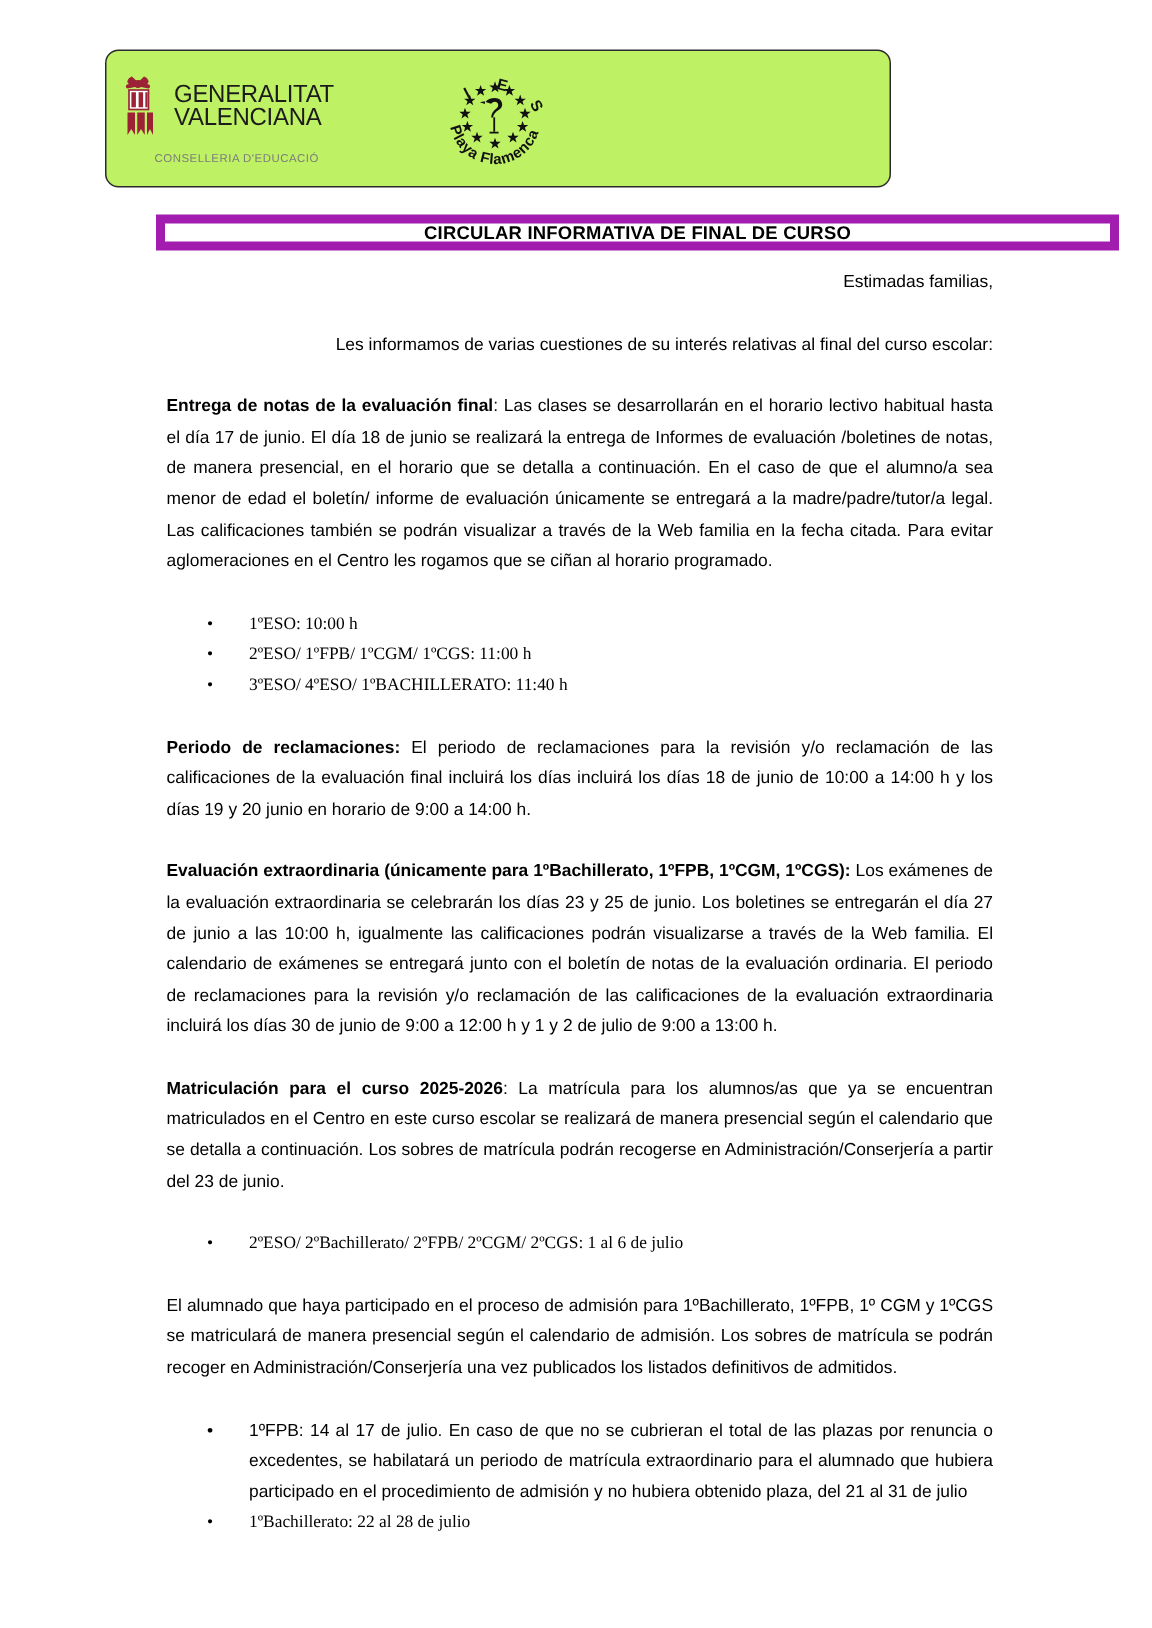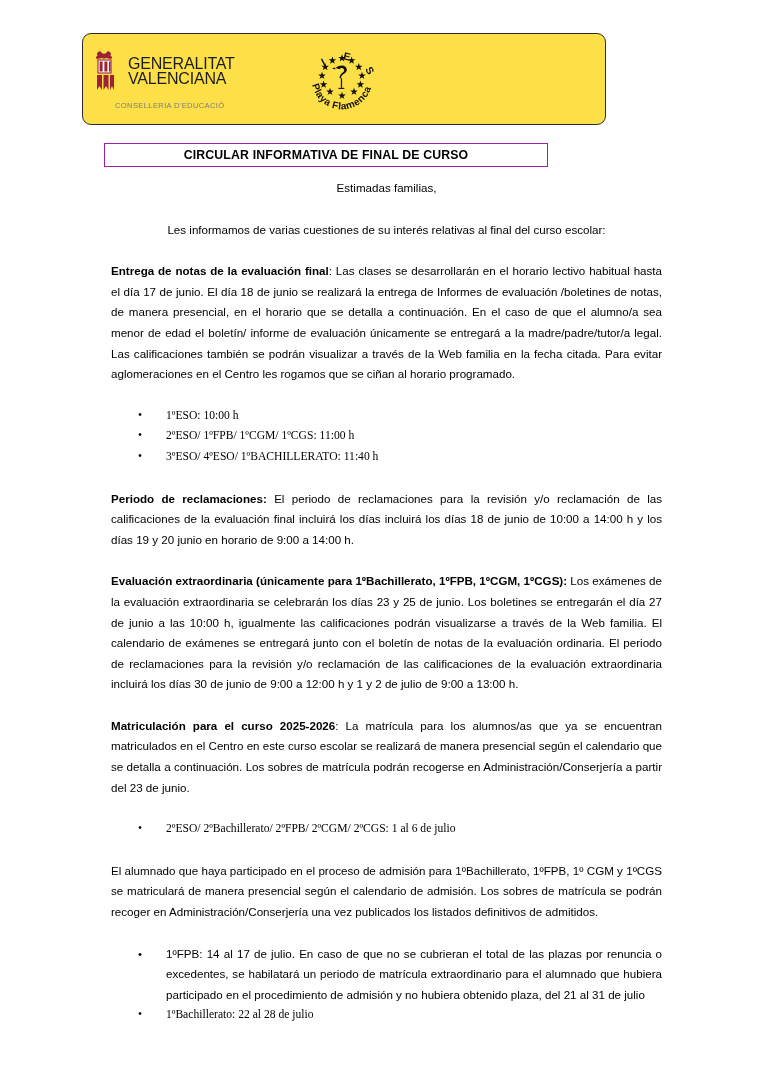--- a/index.html
+++ b/index.html
@@ -17,27 +17,27 @@
   .page {
     width: 768px; height: 1085px;
     background: #fff;
     padding: 0;
     position: relative;
   }
 
   
   .letterhead {
     position: absolute;
-    left: 82px; top: 33px;
+    left: 70px; top: 33px;
     width: 524px; height: 92px;
     border: 1.2px solid #2b2b2b;
     border-radius: 9px;
     display: flex;
     align-items: stretch;
-    background: #fde047;
+    background: #bef264;
   }
   .lh-left {
     width: 200px;
     display: flex;
     flex-direction: column;
     justify-content: center;
     padding-left: 10px;
     padding-top: 2px;
   }
   .gv-row { display: flex; align-items: center; }
@@ -83,22 +83,22 @@
     display: flex;
     align-items: center;
     justify-content: center;
   }
   .ies-logo { width: 80px; height: 80px; }
 
   
   .title-box {
     position: absolute;
     left: 104px; top: 143px;
-    width: 444px; height: 24px;
-    border: 1px solid #a21caf;
+    width: 642px; height: 24px;
+    border: 6px solid #a21caf;
     display: flex;
     align-items: center;
     justify-content: center;
     background: #fff;
   }
   .title-box span {
     font-size: 12.3px;
     font-weight: 700;
     letter-spacing: 0.15px;
   }
@@ -110,21 +110,21 @@
     width: 551px;
   }
   p.para {
     margin: 0 0 0 0;
     font-size: 11.6px;
     line-height: 20.6px;
     text-align: justify;
     text-justify: inter-word;
     hyphens: none;
   }
-  p.para.salut { text-align: center; }
+  p.para.salut { text-align: right; }
   .gap-md { height: 21px; }
 
   b.lead { font-weight: 700; }
 
   ul.bullets {
     margin: 0;
     padding: 0 0 0 0;
     list-style: none;
   }
   ul.bullets li {

